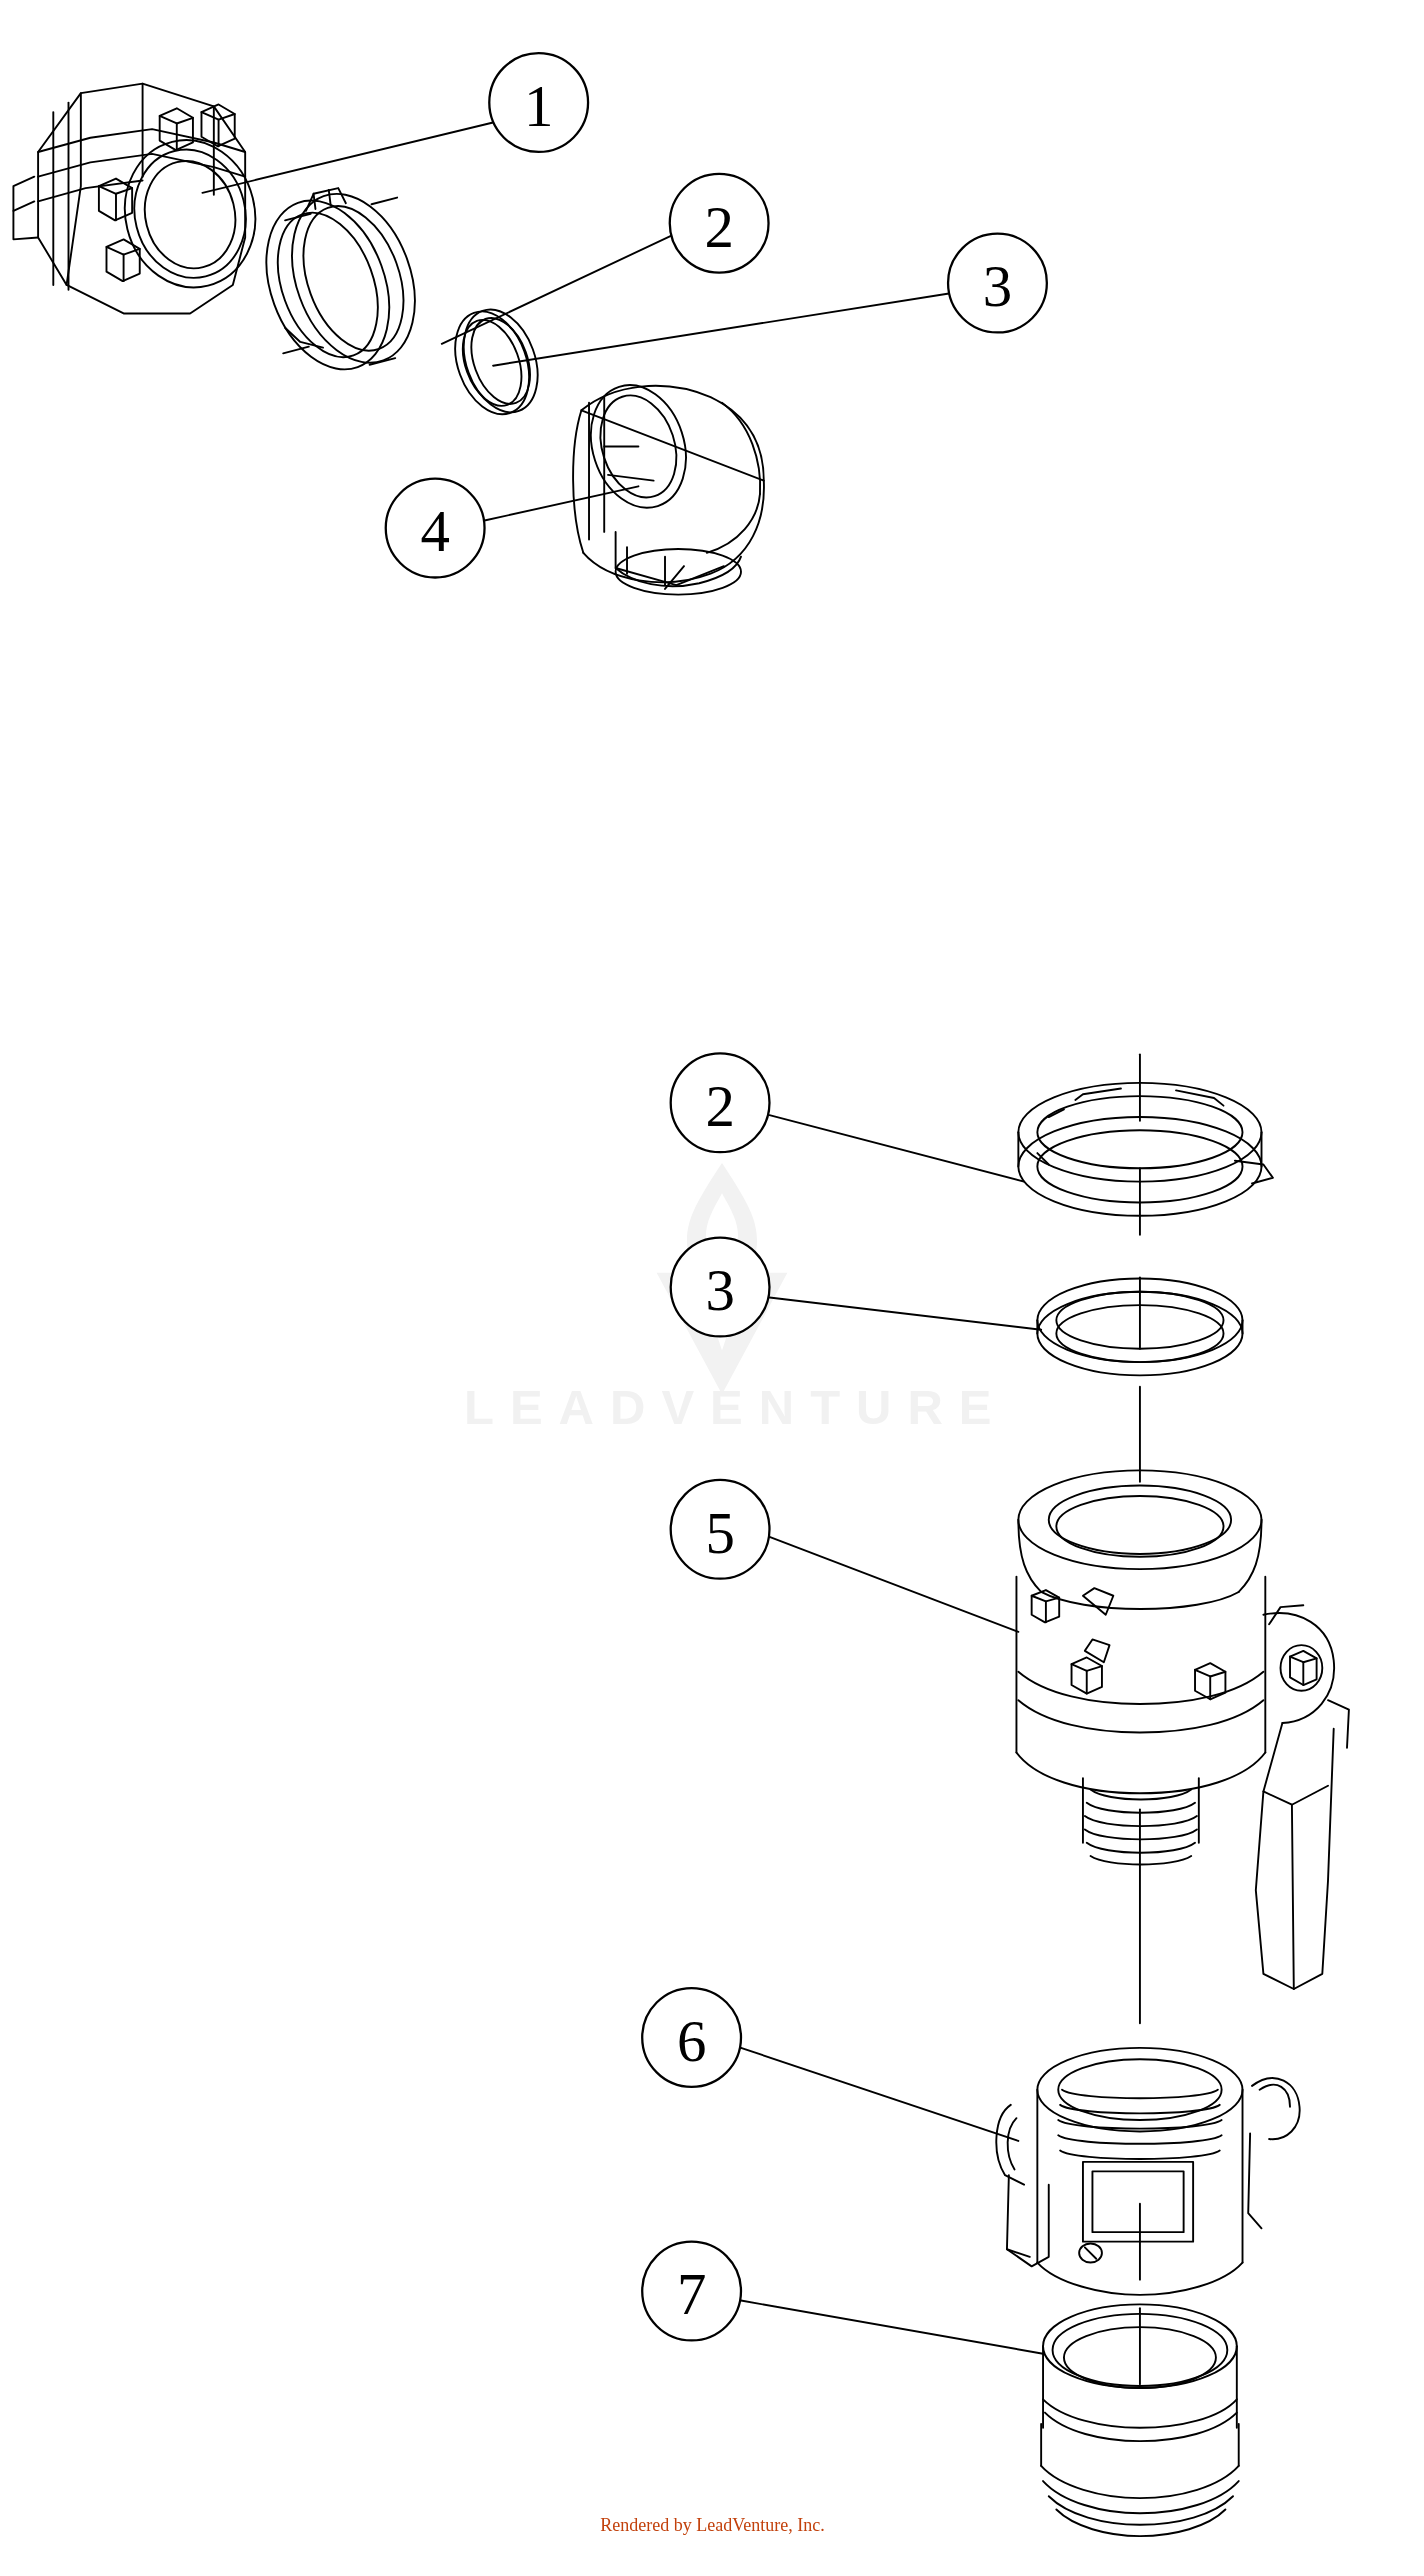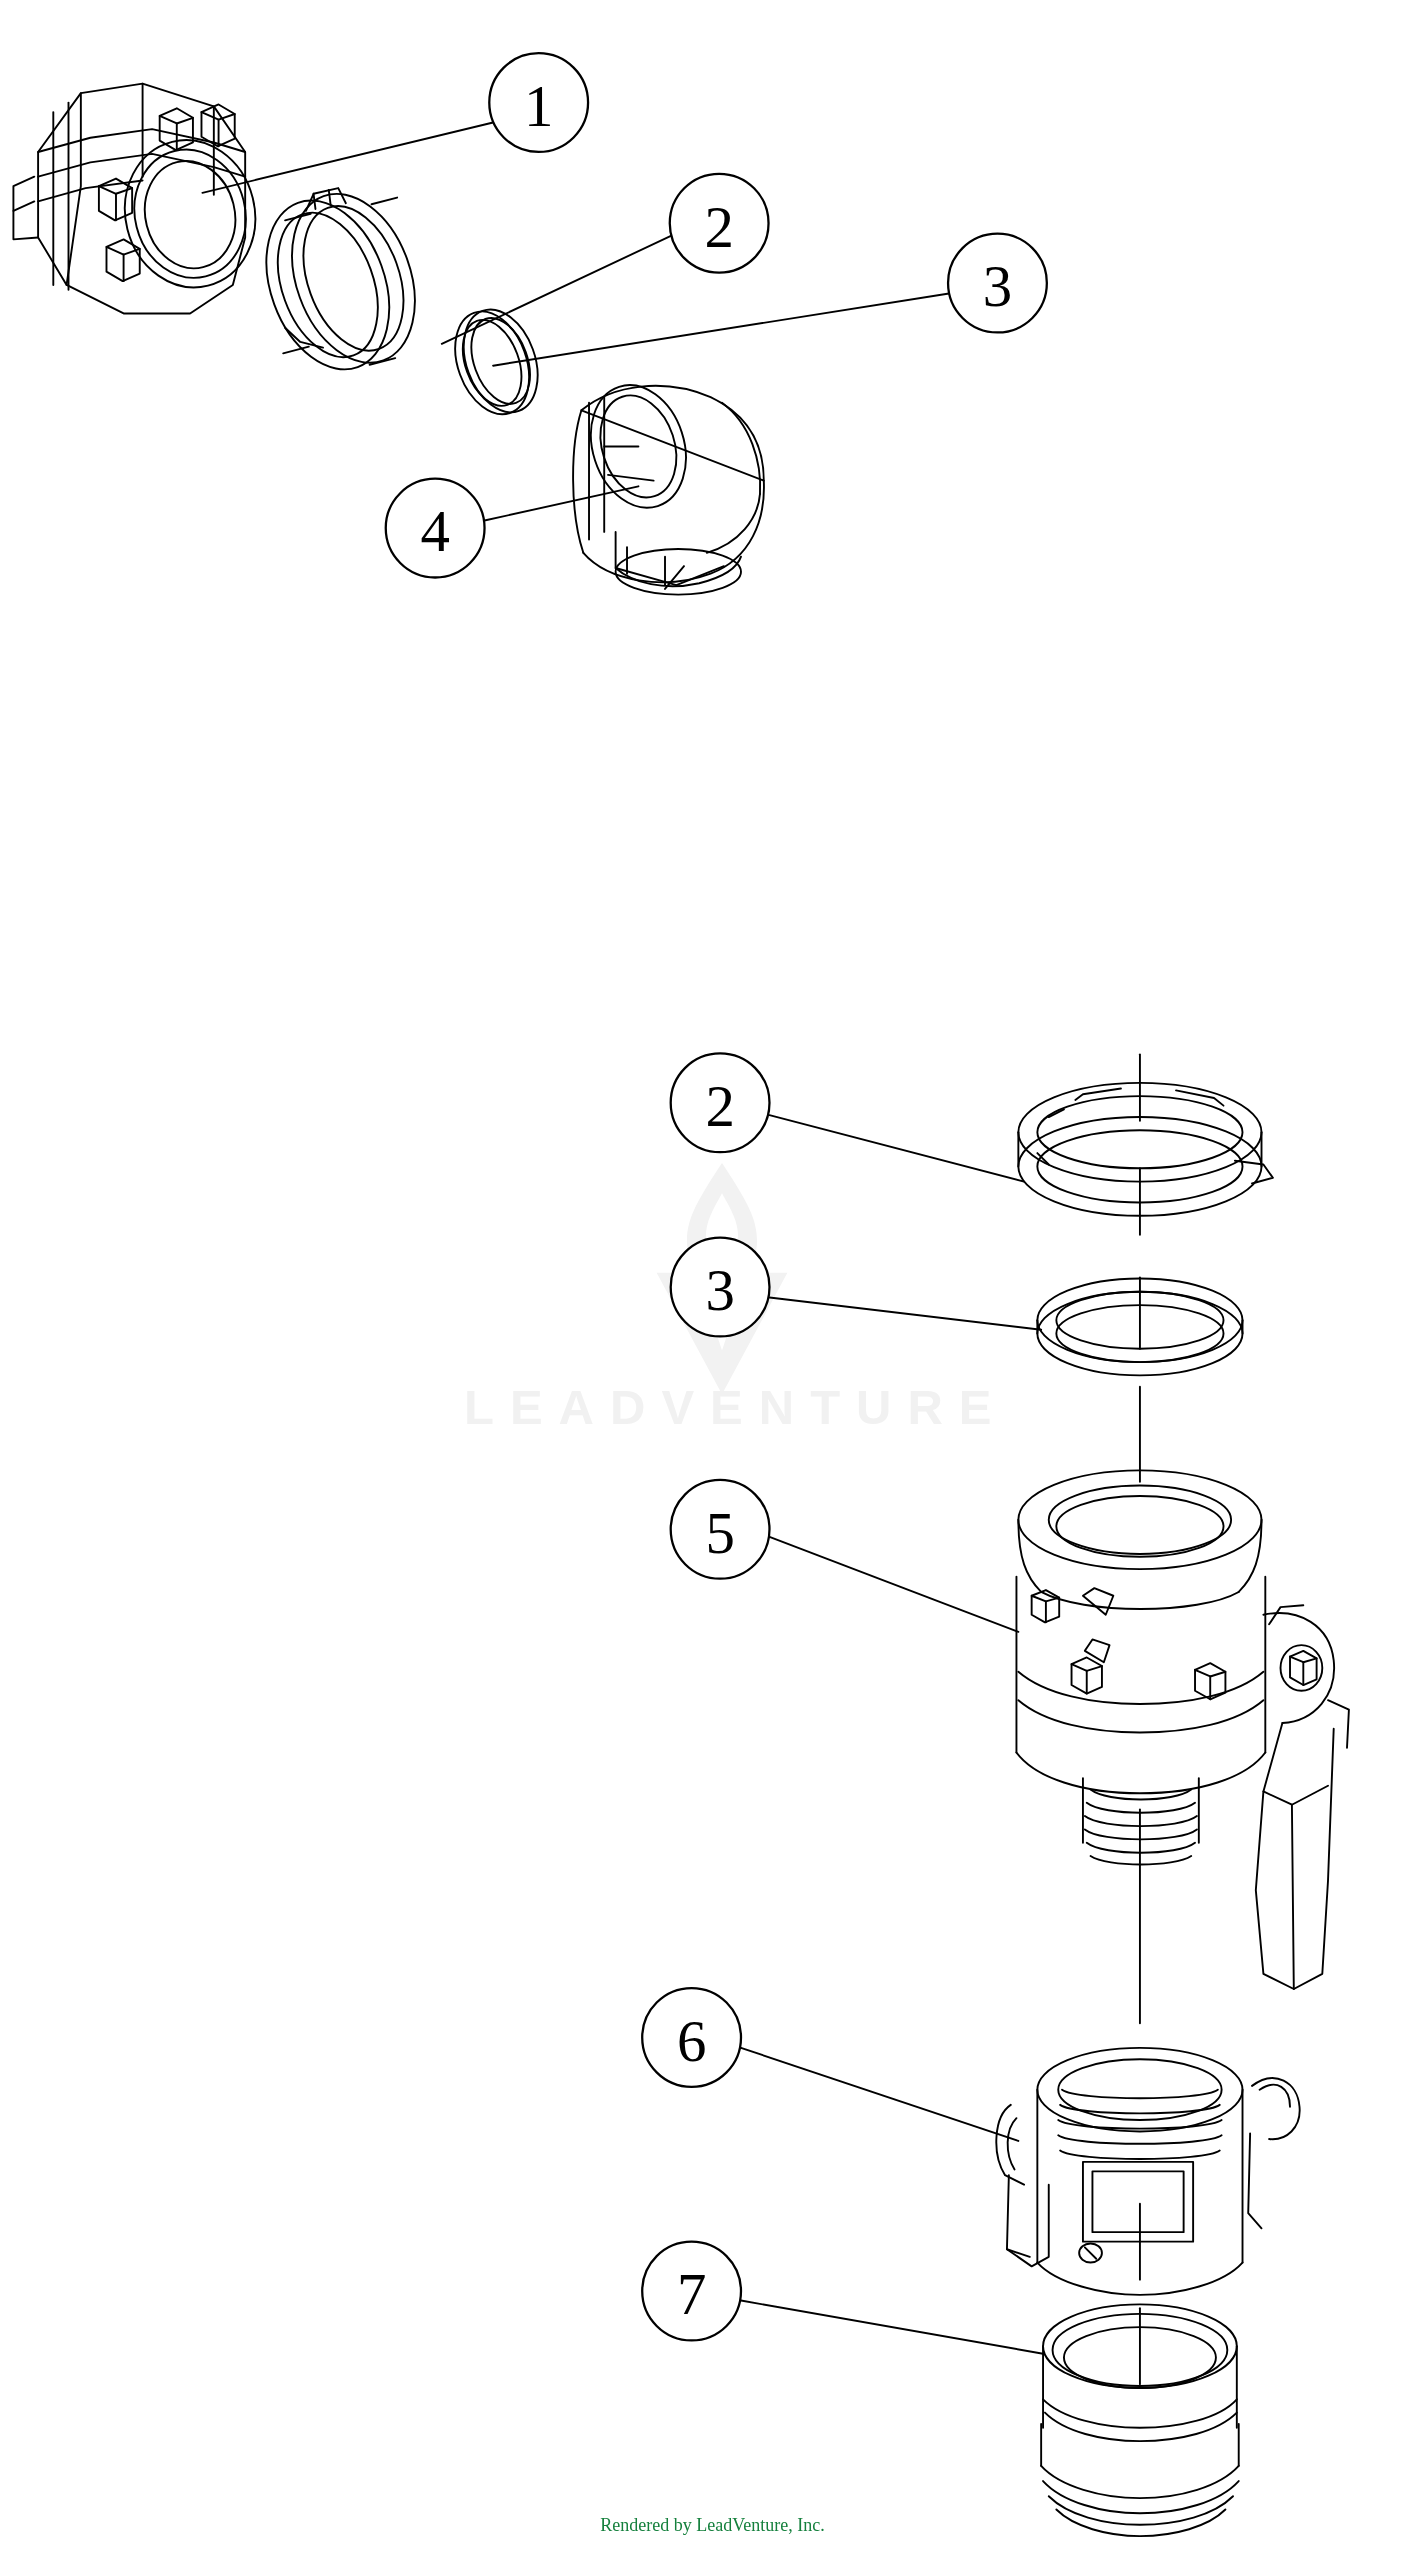--- a/index.html
+++ b/index.html
@@ -4,21 +4,21 @@
 <style>
   html,body{margin:0;padding:0;background:#ffffff;}
   body{width:1425px;height:2576px;position:relative;overflow:hidden;
        font-family:"Liberation Sans",sans-serif;color:#000;}
   #stage{position:absolute;inset:0;width:1425px;height:2576px;}
   svg#art{position:absolute;left:0;top:0;width:1425px;height:2576px;}
   .wm-text{position:absolute;left:464px;top:1379px;font-size:49px;letter-spacing:16px;
            color:#f1f1f1;font-weight:700;font-family:"Liberation Sans",sans-serif;
            user-select:none;white-space:nowrap;}
   .footer{position:absolute;left:0;top:2515px;width:1425px;text-align:center;
-          font-size:18px;font-family:"Liberation Serif",serif;color:#15803d;}
+          font-size:18px;font-family:"Liberation Serif",serif;color:#c2410c;}
 </style>
 </head>
 <body>
 
 <div id="stage">
 
   <svg id="wm-logo" style="position:absolute;left:632px;top:1161px;width:180px;height:237px;" viewBox="0 0 190 250">
     <g fill="#f2f2f2">
       <path d="M95 2 C70 40 58 60 58 84 C58 110 76 126 95 126 C114 126 132 110 132 84 C132 60 120 40 95 2 Z
                M95 34 C105 52 112 64 112 80 C112 95 104 106 95 106 C86 106 78 95 78 80 C78 64 85 52 95 34 Z"></path>

